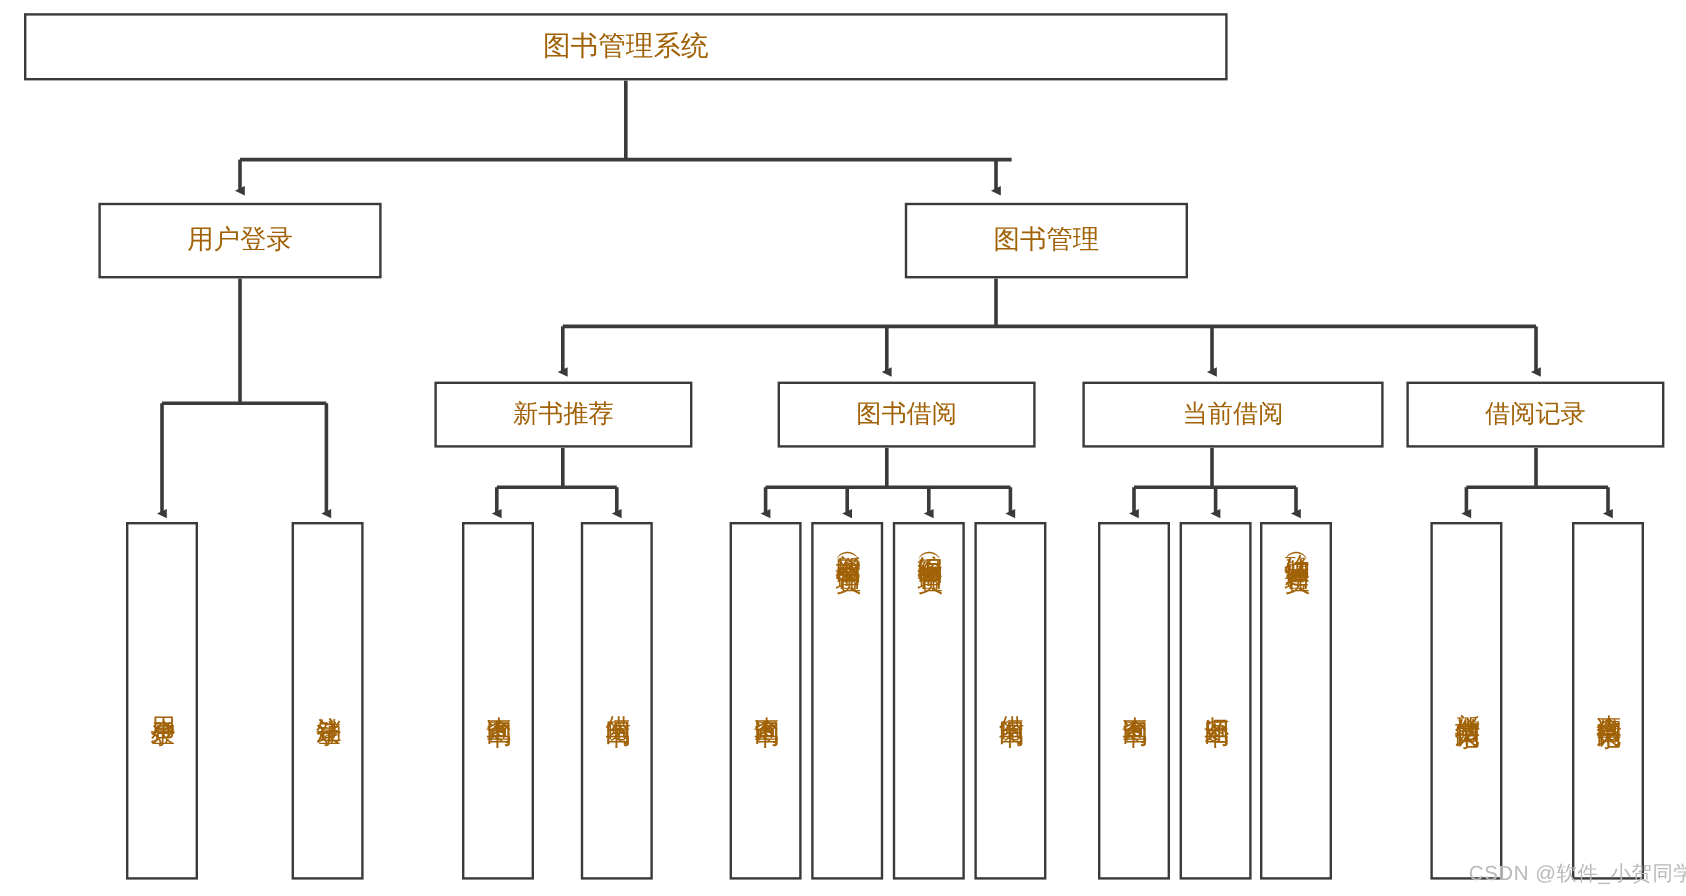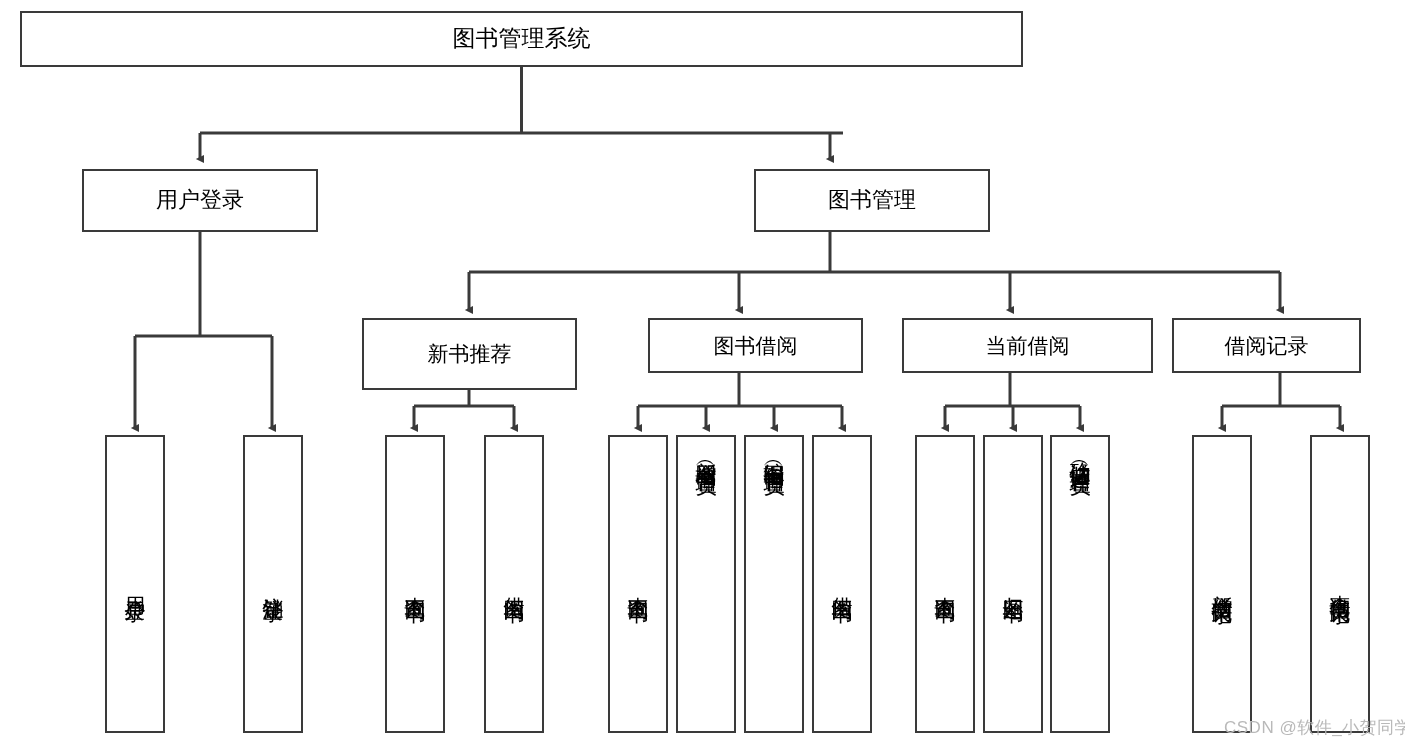--- a/index.html
+++ b/index.html
@@ -26,21 +26,21 @@
     pointer-events: none;
   }
   .node {
     position: absolute;
     box-sizing: border-box;
     background: #ffffff;
     border: 2px solid #3a3a3a;
     display: flex;
     align-items: center;
     justify-content: center;
-    color: #000000;
+    color: #a16207;
   }
   .node .label {
     white-space: nowrap;
     line-height: 1.1;
   }
   .node-root .label   { font-size: 23px; }
   .node-lvl2 .label   { font-size: 22px; }
   .node-lvl3 .label   { font-size: 21px; }
 
   .node-leaf {
@@ -132,30 +132,30 @@
     <span class="label">图书管理系统</span>
   </div>
 
   <div class="node node-lvl2" style="left:82px; top:169px; width:236px; height:63px;">
     <span class="label">用户登录</span>
   </div>
   <div class="node node-lvl2" style="left:712px; top:169px; width:236px; height:63px;margin-left:42px;">
     <span class="label">图书管理</span>
   </div>
 
-  <div class="node node-lvl3" style="left:362px; top:318px; width:215px; height:72px;">
+  <div class="node node-lvl3" style="left:362px; top:318px; width:215px; height:55px;">
     <span class="label">新书推荐</span>
   </div>
   <div class="node node-lvl3" style="left:648px; top:318px; width:215px; height:55px;">
     <span class="label">图书借阅</span>
   </div>
   <div class="node node-lvl3" style="left:902px; top:318px; width:251px; height:55px;">
     <span class="label">当前借阅</span>
   </div>
-  <div class="node node-lvl3" style="left:1172px; top:318px; width:189px; height:55px;">
+  <div class="node node-lvl3" style="left:1172px; top:318px; width:215px; height:55px;">
     <span class="label">借阅记录</span>
   </div>
 
   <div class="node node-leaf centered" style="left:105px; top:435px; width:60px; height:298px;">
     <span class="label">用户登录</span>
   </div>
   <div class="node node-leaf centered" style="left:243px; top:435px; width:60px; height:298px;">
     <span class="label">注销登录</span>
   </div>
 

